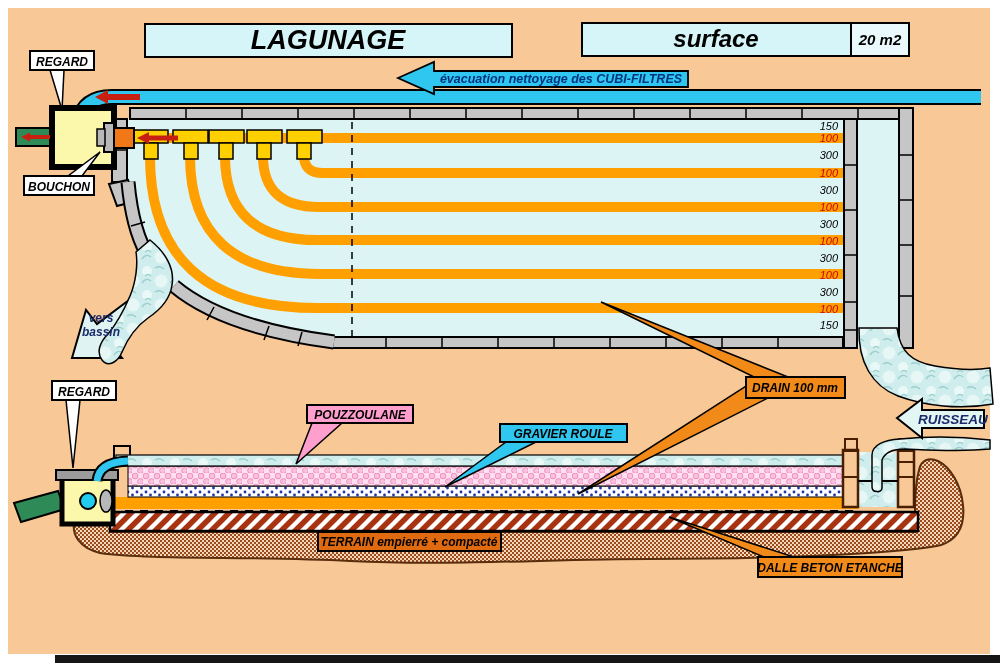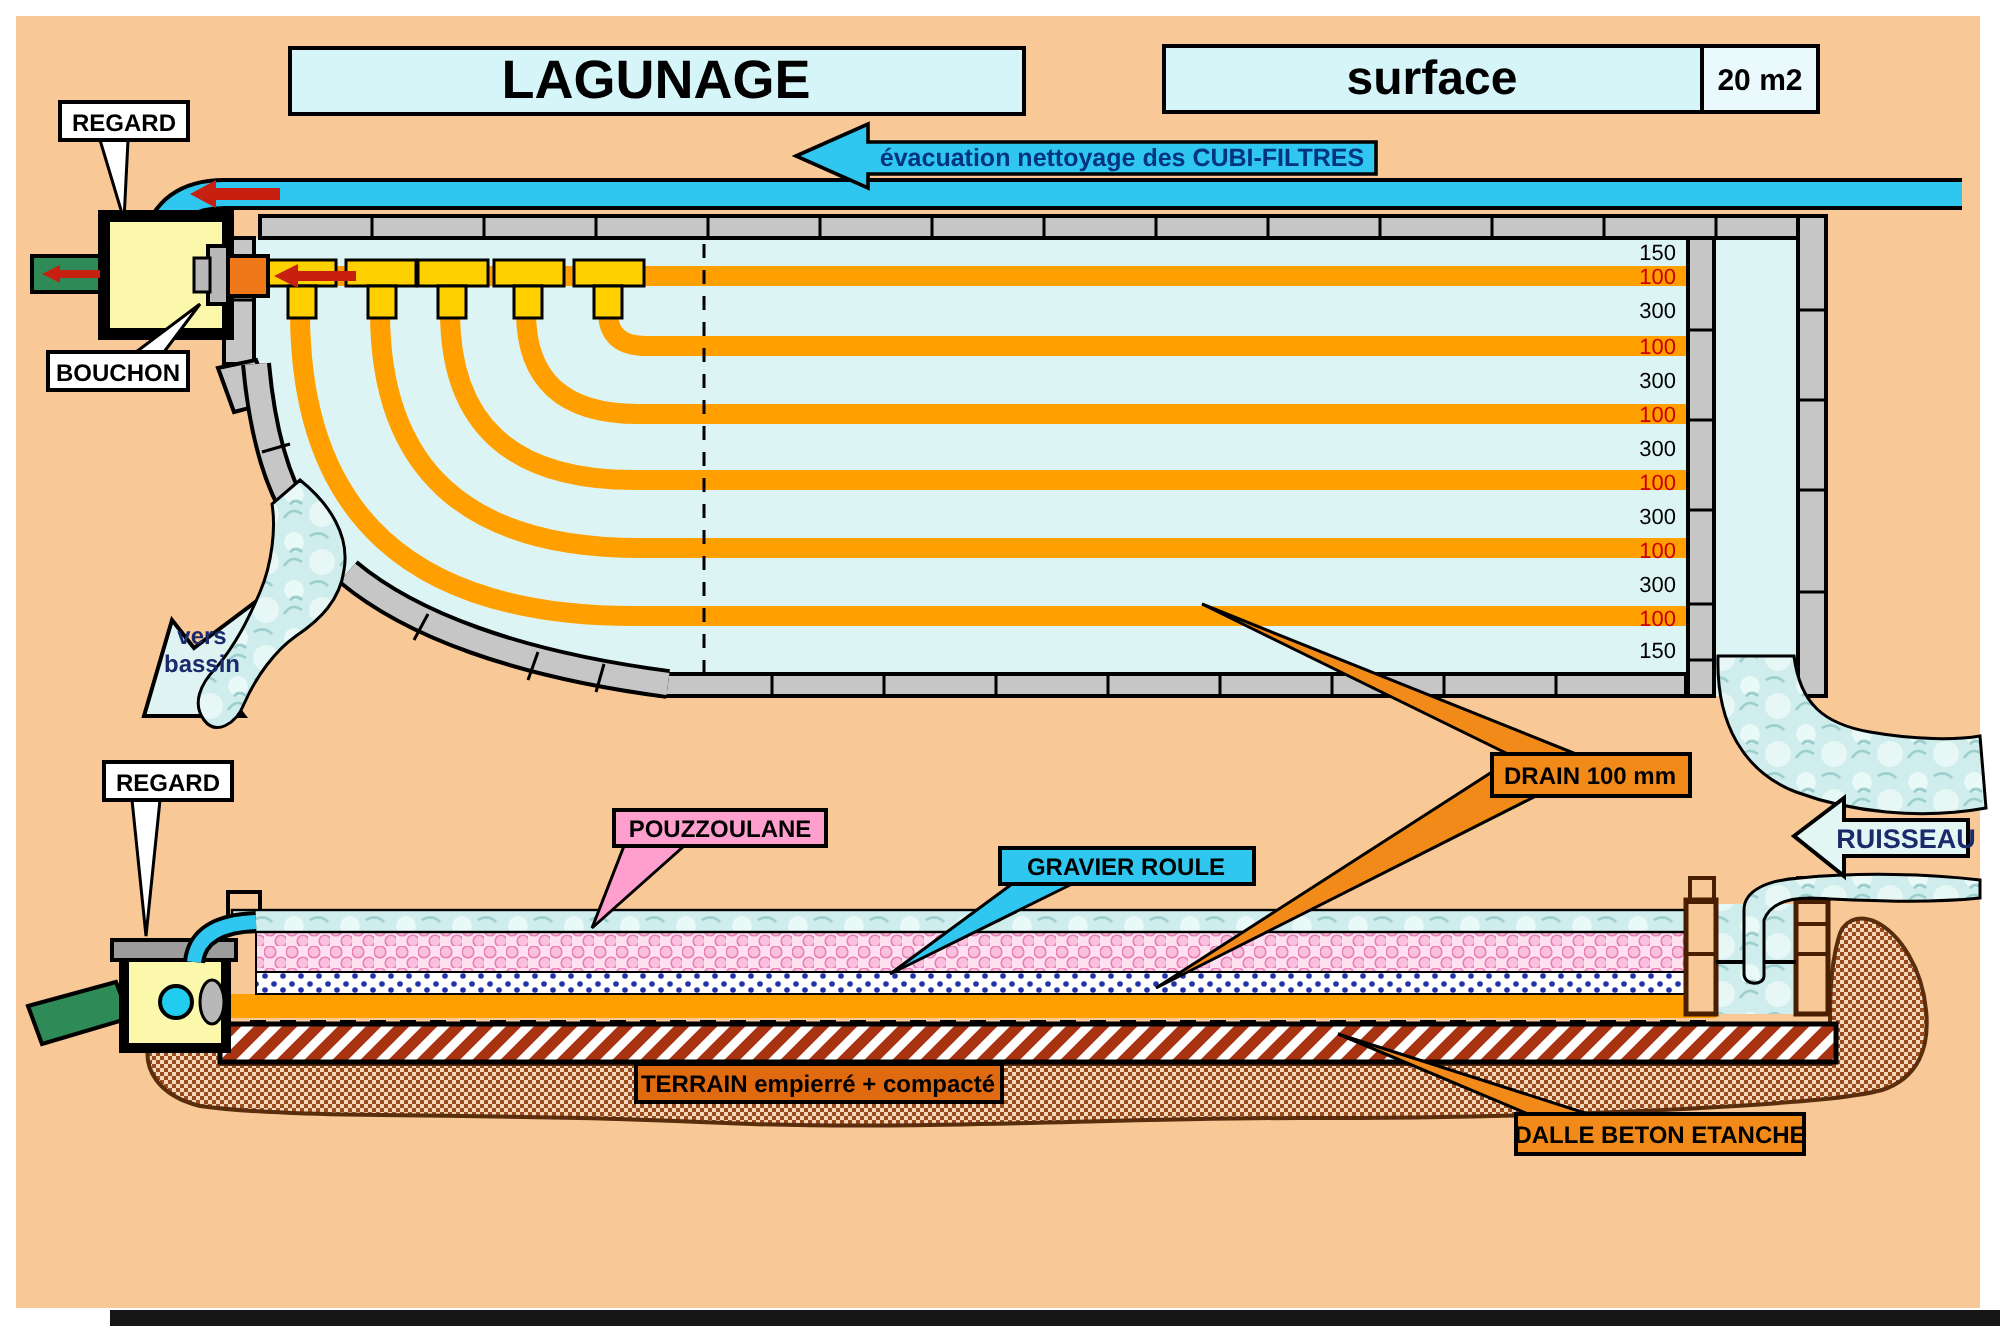--- a/index.html
+++ b/index.html
@@ -1,16 +1,16 @@
 <!DOCTYPE html>
 <html><head>
 <meta charset="utf-8">
 <style>
   html,body{margin:0;padding:0;background:#ffffff;}
-  .stage{width:992px;height:664px;position:relative;font-family:"Liberation Sans",sans-serif;}
+  .stage{width:992px;height:664px;position:relative;font-family:"Liberation Sans",sans-serif;font-style:italic;}
   svg{display:block;}
   text{font-family:"Liberation Sans",sans-serif;}
   .t-title{font-size:27px;font-weight:bold;fill:#000;}
   .t-surface{font-size:24px;font-weight:bold;fill:#000;}
   .t-area{font-size:15px;font-weight:bold;fill:#000;}
   .t-label{font-size:12px;font-weight:bold;fill:#000;}
   .t-evac{font-size:12.5px;font-weight:bold;fill:#003380;}
   .t-navy{font-size:12px;font-weight:bold;fill:#1a2a6b;}
   .t-ruisseau{font-size:13.5px;font-weight:bold;fill:#1a2a6b;}
   .num{font-size:11px;fill:#000;}

